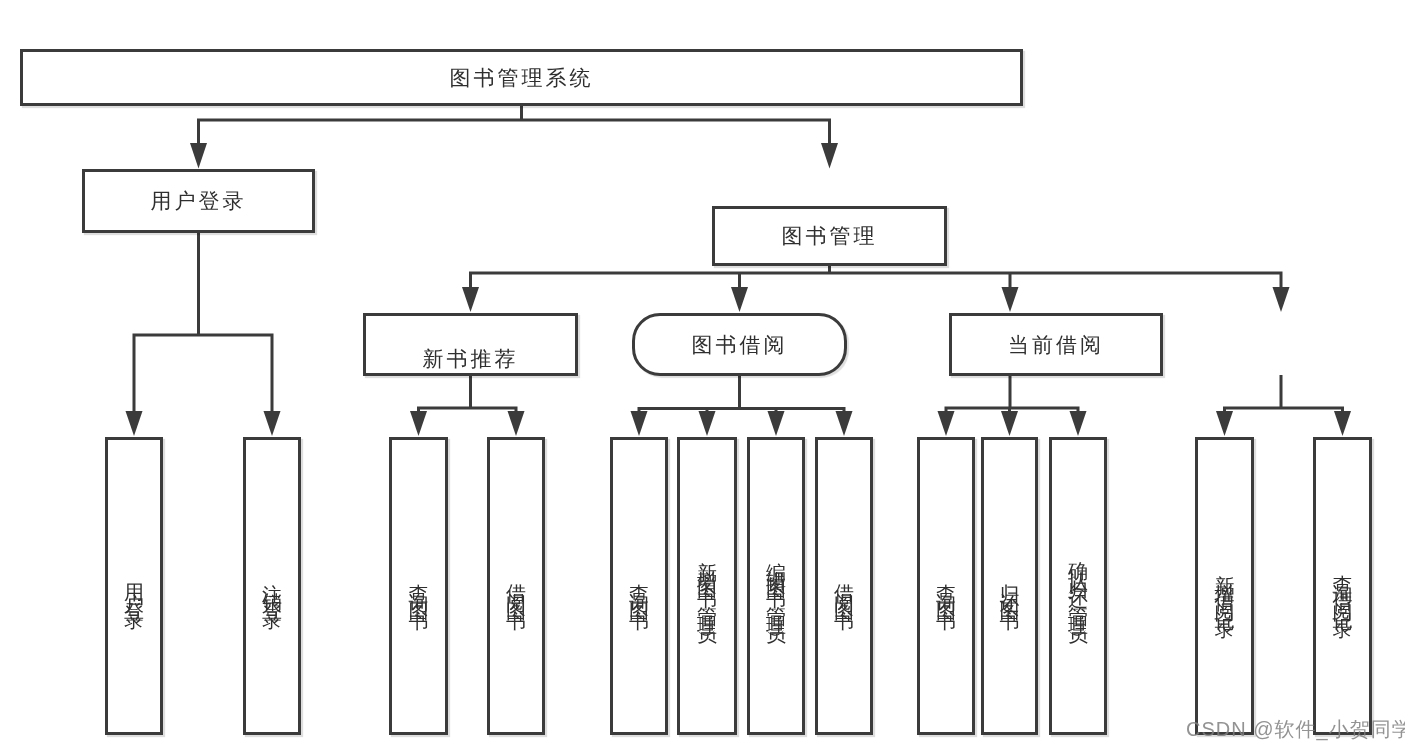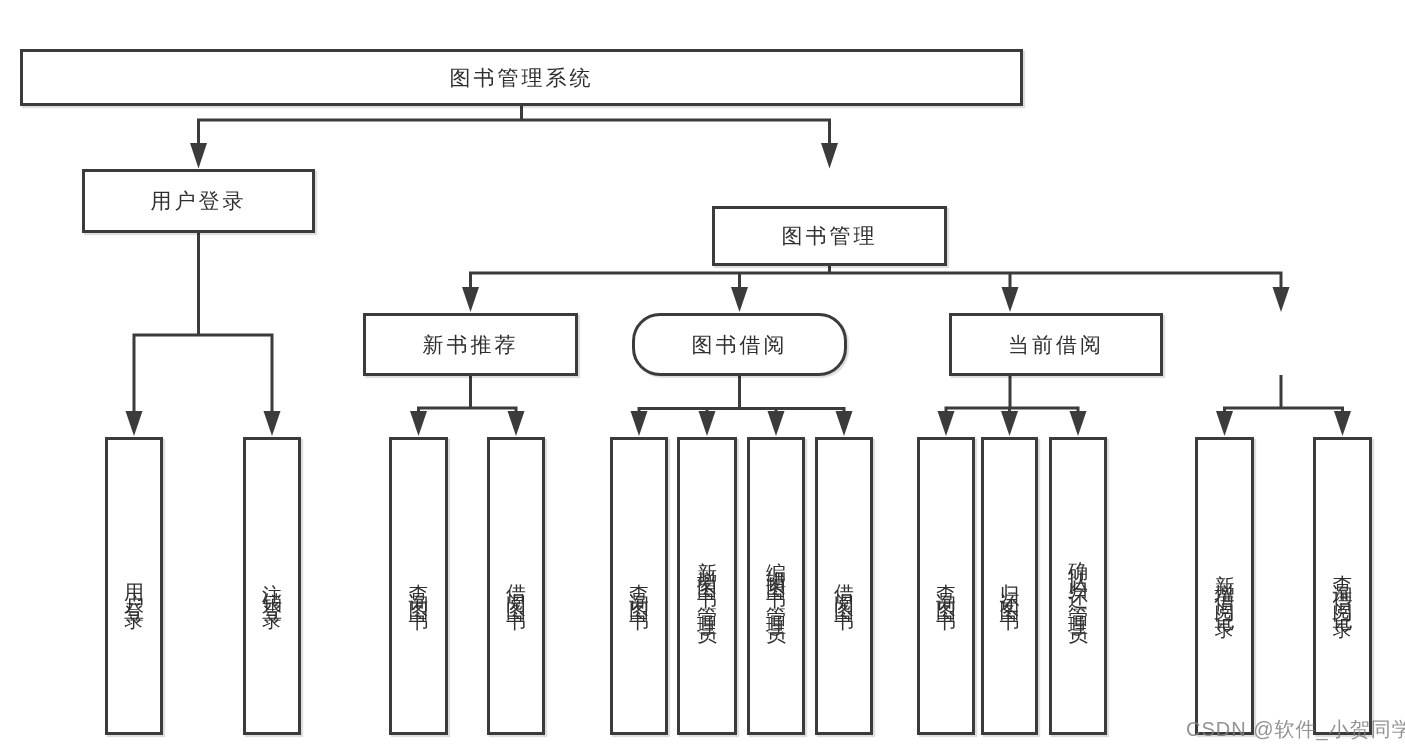--- a/index.html
+++ b/index.html
@@ -104,21 +104,21 @@
     <span>图书管理系统</span>
   </div>
 
   <div class="hbox" style="left:82px; top:169px; width:233px; height:64px;">
     <span>用户登录</span>
   </div>
   <div class="hbox" style="left:712px; top:169px; width:235px; height:60px;margin-top:37px;">
     <span>图书管理</span>
   </div>
 
-  <div class="hbox" style="left:363px; top:313px; width:215px; height:63px;">
+  <div class="hbox" style="left:363px; top:313px; width:215px; height:63px;align-items:flex-end;">
     <span>新书推荐</span>
   </div>
   <div class="hbox" style="left:632px; top:313px; width:215px; height:63px;border-radius:28px;">
     <span>图书借阅</span>
   </div>
   <div class="hbox" style="left:949px; top:313px; width:214px; height:63px;">
     <span>当前借阅</span>
   </div>
 
   <div class="vbox" style="left:105px; width:58px;">

